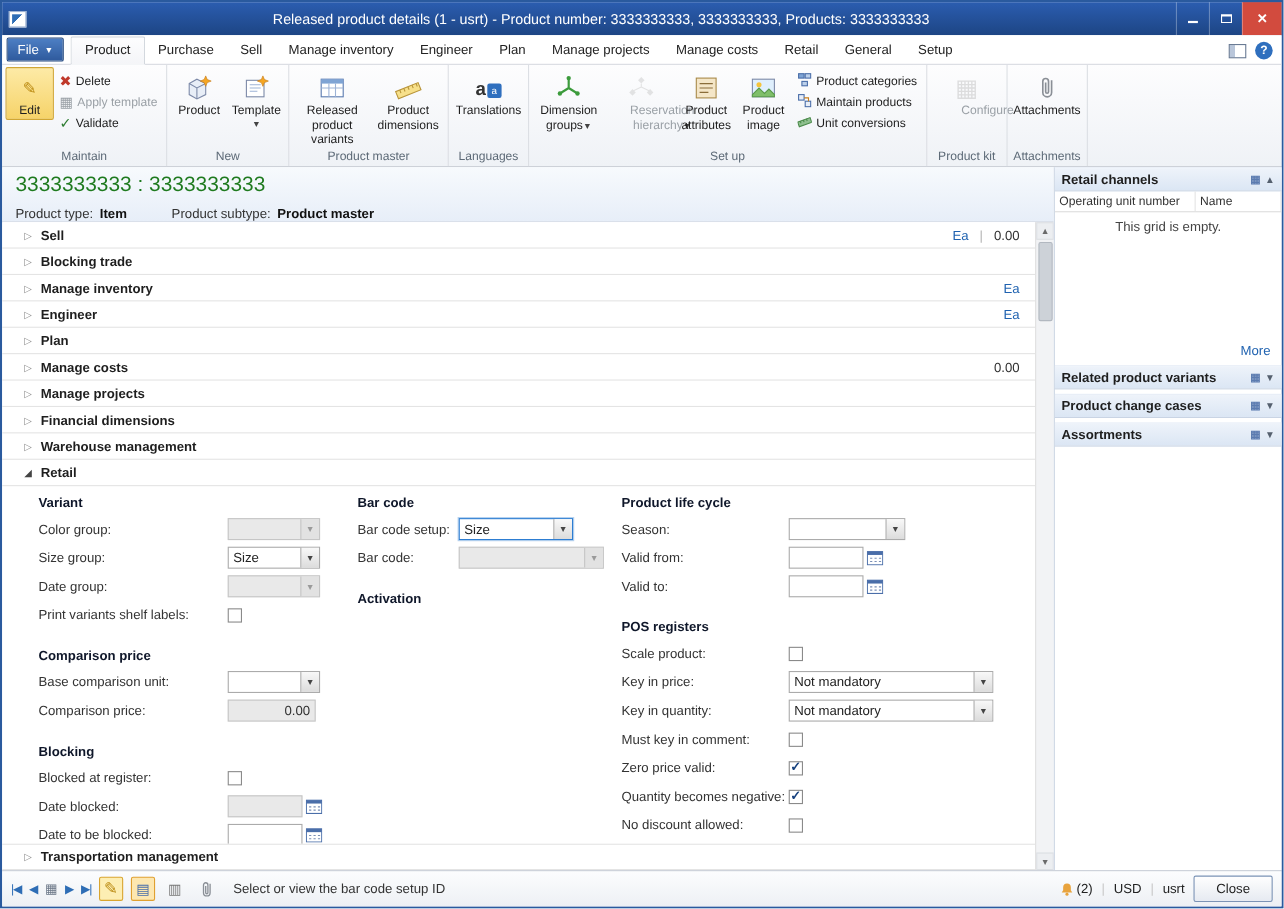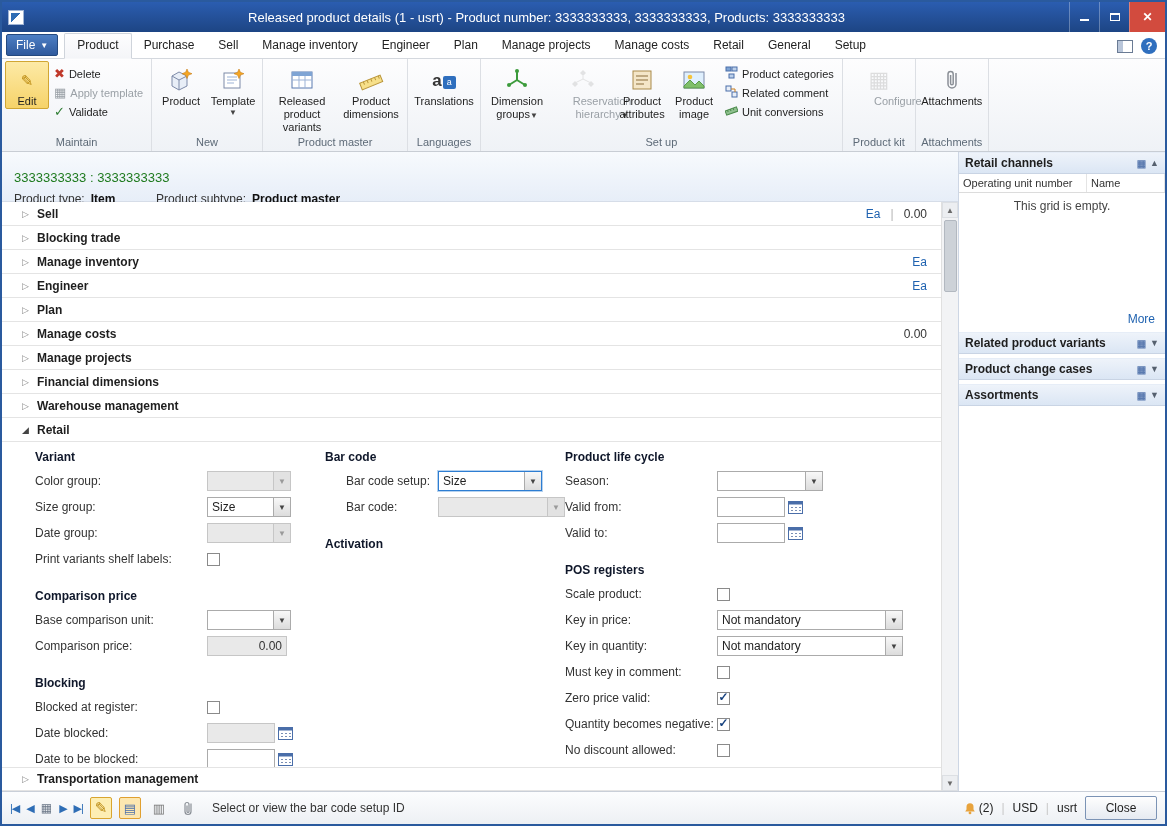--- a/index.html
+++ b/index.html
@@ -43,21 +43,21 @@
   .smallcol { display:flex; flex-direction:column; margin-top:3px; }
   .smallbtn { display:flex; align-items:center; gap:4px; height:19px; font-size:11px; padding:0 5px; color:#1e1e1e; white-space:nowrap; }
   .smallbtn.disabled { color:#9aa0a6; }
   .glyph { font-size:13px; line-height:1; }
   .caret-sm { font-size:8px; color:#444; }
 
   
   .main-area { flex:1; display:flex; min-height:0; }
   .main-col { flex:1; display:flex; flex-direction:column; min-width:0; }
   .ctx-header { height:50px; background:linear-gradient(#f7fafd,#e7eef8); border-bottom:1px solid #d6dde8; padding:6px 12px 0; flex:none; }
-  .record-title { color:#1e7a1e; font-size:13px; margin-bottom:7px;margin-top:12px; }
+  .record-title { color:#1e7a1e; font-size:19px; margin-bottom:7px; }
   .ctx-line { display:flex; font-size:12px; color:#333; }
   .ctx-pair1 { width:142px; display:flex; gap:6px;align-items:flex-end; }
   .ctx-pair2 { display:flex; gap:6px; }
   .ctx-line b { color:#111; }
 
   
   .content-row { flex:1; display:flex; min-height:0; }
   .fasttabs { flex:1; display:flex; flex-direction:column; background:#fff; min-width:0; }
   .ftrow { height:24px; flex:none; display:flex; align-items:center; border-bottom:1px solid #e4e4e4; padding:0 14px 0 20px; }
   .ftrow .tri { width:15px; color:#8a8a8a; font-size:9px; flex:none; }
@@ -71,21 +71,21 @@
   .retail-section { flex:1; display:flex; flex-direction:column; min-height:0; }
   .retail-body { flex:1; display:flex; padding:2px 0 4px 33px; overflow:hidden; }
   .rcol1 { width:290px; flex:none; }
   .rcol2 { width:240px; flex:none; }
   .rcol3 { width:380px; flex:none; }
   .sec-title { font-weight:bold; color:#0f172a; height:24px; display:flex; align-items:flex-end; padding-bottom:4px; }
   .sec-gap { margin-top:11px; }
   .frow { height:26px; display:flex; align-items:center; }
   .flabel { color:#333; flex:none; }
   .rcol1 .flabel { width:172px; }
-  .rcol2 .flabel { width:92px;margin-left:21px; }
+  .rcol2 .flabel { width:92px; }
   .rcol3 .flabel { width:152px; }
 
   .combo { display:inline-flex; height:20px; border:1px solid #ababab; background:#fff; align-items:stretch; }
   .combo-text { padding:2px 4px; font-size:12px; flex:1; overflow:hidden; white-space:nowrap; }
   .combo-btn { width:17px; flex:none; background:linear-gradient(#f8f8f8,#dcdcdc); border-left:1px solid #ababab; display:flex; align-items:center; justify-content:center; font-size:8px; color:#444; }
   .combo.disabled { background:#e9e9e9; border-color:#c6c6c6; }
   .combo.disabled .combo-btn { background:#e2e2e2; color:#9a9a9a; border-left-color:#c6c6c6; }
   .combo.focused { border-color:#2d7dd2; box-shadow:0 0 0 1px rgba(45,125,210,.35); }
   .txt { height:20px; border:1px solid #ababab; padding:2px 4px; font-size:12px; font-family:inherit; background:#fff; }
   .txt.disabled { background:#e9e9e9; border-color:#c6c6c6; color:#333; }
@@ -326,21 +326,21 @@
                   <rect x="4" y="8" width="5" height="4" fill="#bcd0ea" stroke="#4a6ea9"></rect>
                 </svg></span>
             <span>Product categories</span>
           </div>
           <div class="smallbtn">
             <span><svg width="13" height="13" viewBox="0 0 13 13">
                   <rect x="1" y="1" width="5" height="5" fill="#e8eef7" stroke="#4a6ea9"></rect>
                   <rect x="7" y="7" width="5" height="5" fill="#e8eef7" stroke="#4a6ea9"></rect>
                   <path d="M6 4h4v3" fill="none" stroke="#c87d1a"></path>
                 </svg></span>
-            <span>Related comment</span>
+            <span>Maintain products</span>
           </div>
           <div class="smallbtn">
             <span><svg width="13" height="13" viewBox="0 0 13 13">
                   <g transform="rotate(-20 6 7)">
                     <rect x="0.5" y="5" width="12" height="4.5" fill="#8fc08f" stroke="#4a8a4a"></rect>
                     <path d="M3 5v2M6 5v2M9 5v2" stroke="#4a8a4a"></path>
                   </g>
                 </svg></span>
             <span>Unit conversions</span>
           </div>

